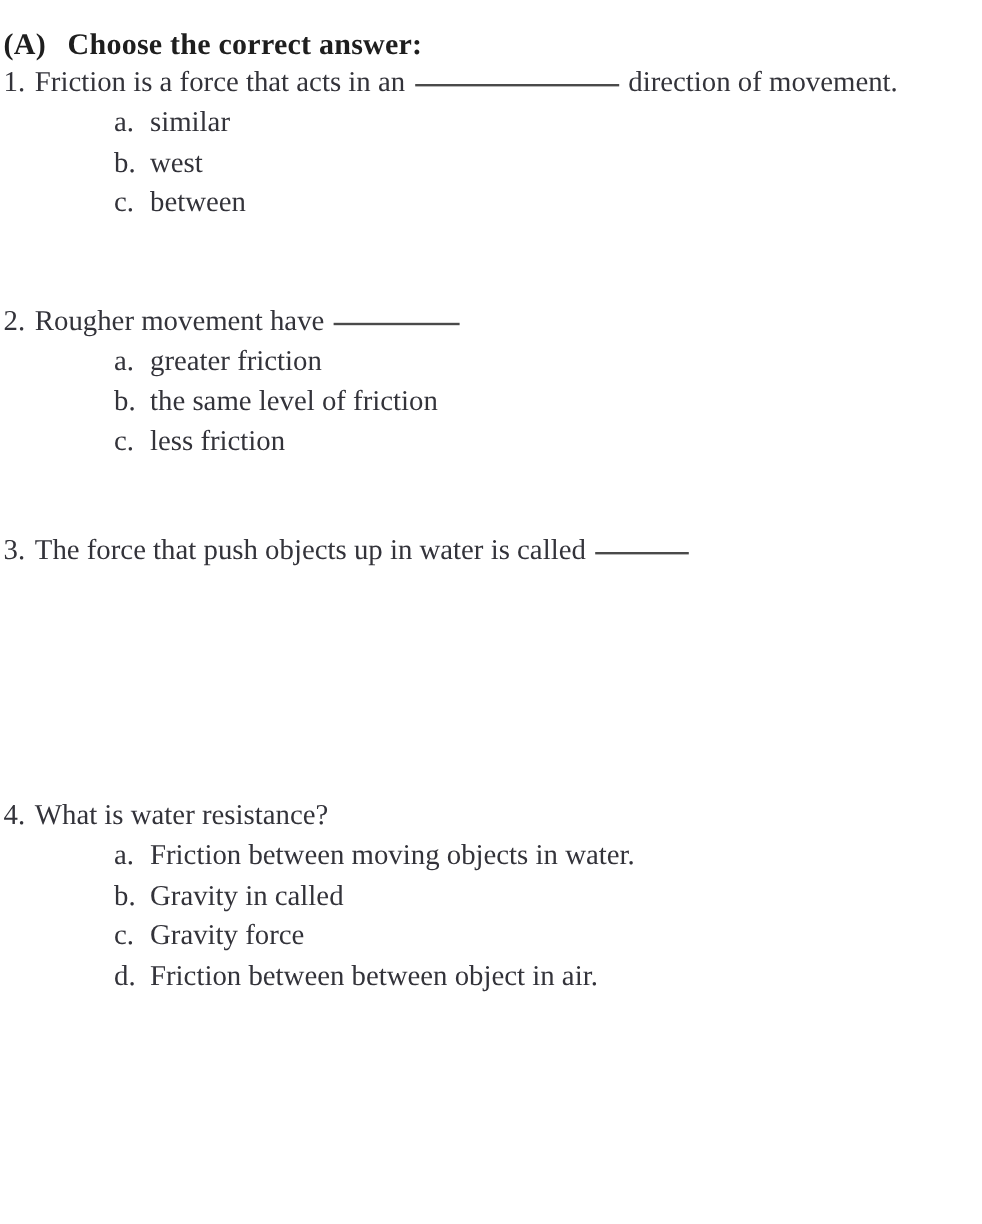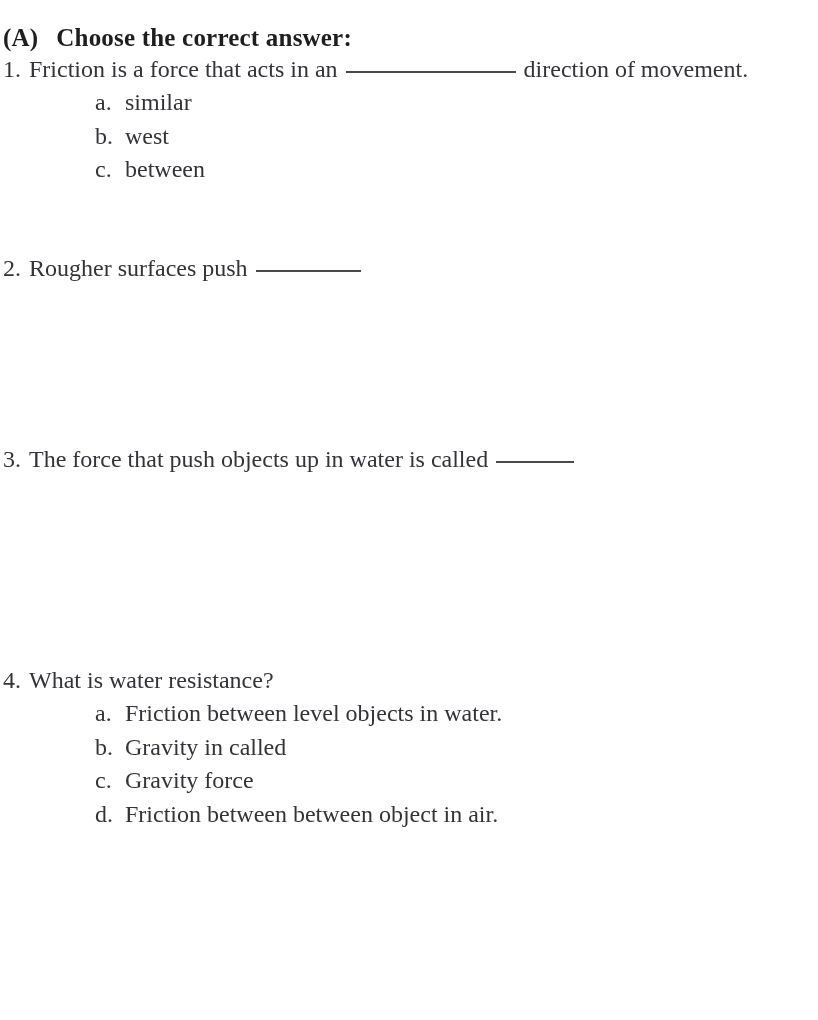--- a/index.html
+++ b/index.html
@@ -102,36 +102,41 @@
     </div>
     <ul class="options">
       <li class="option"><span class="opt-letter">a.</span><span>similar</span></li>
       <li class="option"><span class="opt-letter">b.</span><span>west</span></li>
       <li class="option"><span class="opt-letter">c.</span><span>between</span></li>
     </ul>
   </div>
 
   <div class="question-block" id="qblock-2">
     <div class="q-line">
-      <span class="q-num">2.</span><span>Rougher surfaces push </span><span class="blank" style="width: 105px;"></span><span></span>
+      <span class="q-num">2.</span><span>Rougher movement have </span><span class="blank" style="width: 105px;"></span><span></span>
     </div>
+    <ul class="options">
+      <li class="option"><span class="opt-letter">a.</span><span>greater friction</span></li>
+      <li class="option"><span class="opt-letter">b.</span><span>the same level of friction</span></li>
+      <li class="option"><span class="opt-letter">c.</span><span>less friction</span></li>
+    </ul>
   </div>
 
   <div class="question-block" id="qblock-3">
     <div class="q-line">
       <span class="q-num">3.</span><span>The force that push objects up in water is called </span><span class="blank" style="width: 78px;"></span><span></span>
     </div>
   </div>
 
   <div class="question-block" id="qblock-4">
     <div class="q-line">
       <span class="q-num">4.</span><span>What is water resistance? </span><span></span>
     </div>
     <ul class="options">
-      <li class="option"><span class="opt-letter">a.</span><span>Friction between level objects in water.</span></li>
+      <li class="option"><span class="opt-letter">a.</span><span>Friction between moving objects in water.</span></li>
       <li class="option"><span class="opt-letter">b.</span><span>Gravity in called</span></li>
       <li class="option"><span class="opt-letter">c.</span><span>Gravity force</span></li>
       <li class="option"><span class="opt-letter">d.</span><span>Friction between between object in air.</span></li>
     </ul>
   </div>
 
 
 </div>
 
 </body></html>

